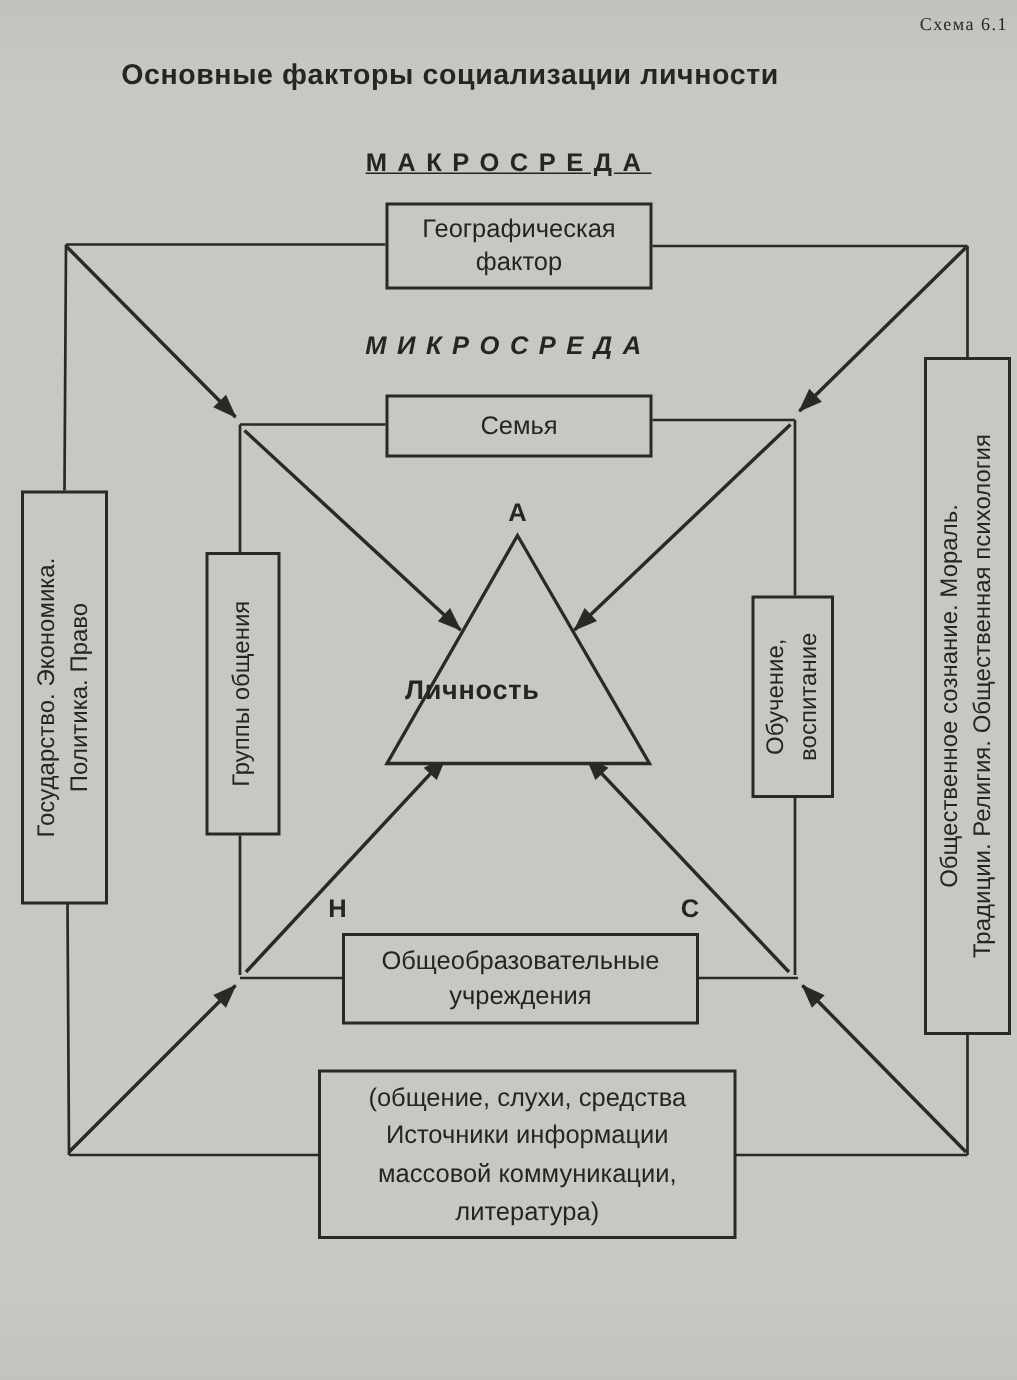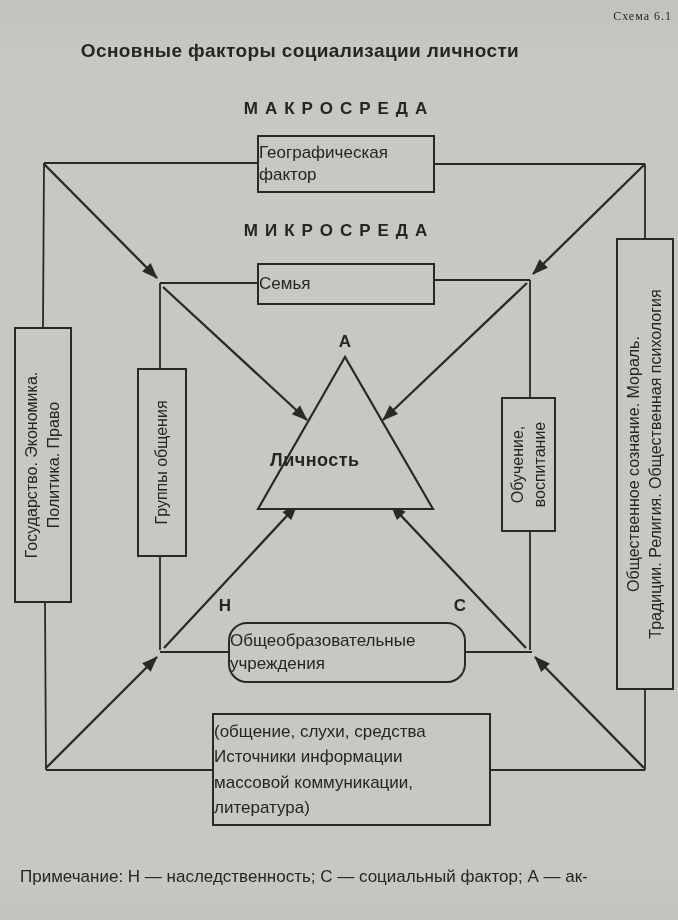--- a/index.html
+++ b/index.html
@@ -7,27 +7,27 @@
     width:678px;height:920px;position:relative;overflow:hidden;
     background:#c7c6c2;
     background-image:linear-gradient(180deg, #c2c1bd 0%, #c8c7c3 6%, #c8c7c3 94%, #c3c2be 100%);
     font-family:"Liberation Sans", sans-serif;
     color:#262522;
   }
   .abs{position:absolute;}
   #scheme-label{top:9px;right:6px;font-family:"Liberation Serif", serif;font-size:12px;letter-spacing:1px;}
   #page-title{top:40px;left:0;width:600px;text-align:center;font-size:19px;font-weight:bold;letter-spacing:.4px;}
   .env-label{left:0;width:678px;text-align:center;font-size:17px;font-weight:bold;letter-spacing:7px;}
-  #macro-label{top:99px;}
-  #micro-label{top:221px;}
+  #macro-label{top:99px;text-decoration:underline;}
+  #micro-label{top:221px;font-style:italic;}
   svg.layer{position:absolute;top:0;left:0;z-index:1;}
   .box{
     position:absolute;z-index:2;box-sizing:border-box;
     border:2px solid #2a2927;
-    display:flex;flex-direction:column;justify-content:center;align-items:flex-start;
+    display:flex;flex-direction:column;justify-content:center;align-items:center;
     text-align:center;font-size:17px;line-height:1.3;
   }
   .vbox{position:absolute;z-index:2;box-sizing:border-box;border:2px solid #2a2927;}
   .vbox .rot{
     position:absolute;left:0;top:0;transform-origin:0 0;
     transform:rotate(-90deg) translateX(-100%);
     display:flex;flex-direction:column;justify-content:center;align-items:center;
     text-align:center;font-size:16px;line-height:1.35;white-space:nowrap;
   }
   .letter-mark{z-index:3;font-size:17px;font-weight:bold;text-align:center;width:40px;}
@@ -88,21 +88,21 @@
 
 <div class="box" style="left:257px;top:135px;width:178px;height:58px;">
   <span>Географическая</span>
   <span>фактор</span>
 </div>
 
 <div class="box" style="left:257px;top:263px;width:178px;height:42px;">
   <span>Семья</span>
 </div>
 
-<div class="box" style="left:228px;top:622px;width:238px;height:61px;border-radius:19px;">
+<div class="box" style="left:228px;top:622px;width:238px;height:61px;">
   <span>Общеобразовательные</span>
   <span>учреждения</span>
 </div>
 
 <div class="box" style="left:212px;top:713px;width:279px;height:113px;line-height:1.5;">
   <span>(общение, слухи, средства</span>
   <span>Источники информации</span>
   <span>массовой коммуникации,</span>
   <span>литература)</span>
 </div>
@@ -134,14 +134,13 @@
   </div>
 </div>
 
 <div class="abs letter-mark" style="left:325px;top:332px;">А</div>
 <div class="abs letter-mark" style="left:205px;top:596px;">Н</div>
 <div class="abs letter-mark" style="left:440px;top:596px;">С</div>
 
 <div class="abs" id="personality-label">Личность</div>
 
 <div class="abs" id="note">
-  <div>Примечание: Н — наследственность; С — социальный фактор; А — ак-</div>
 </div>
 
 </body></html>

